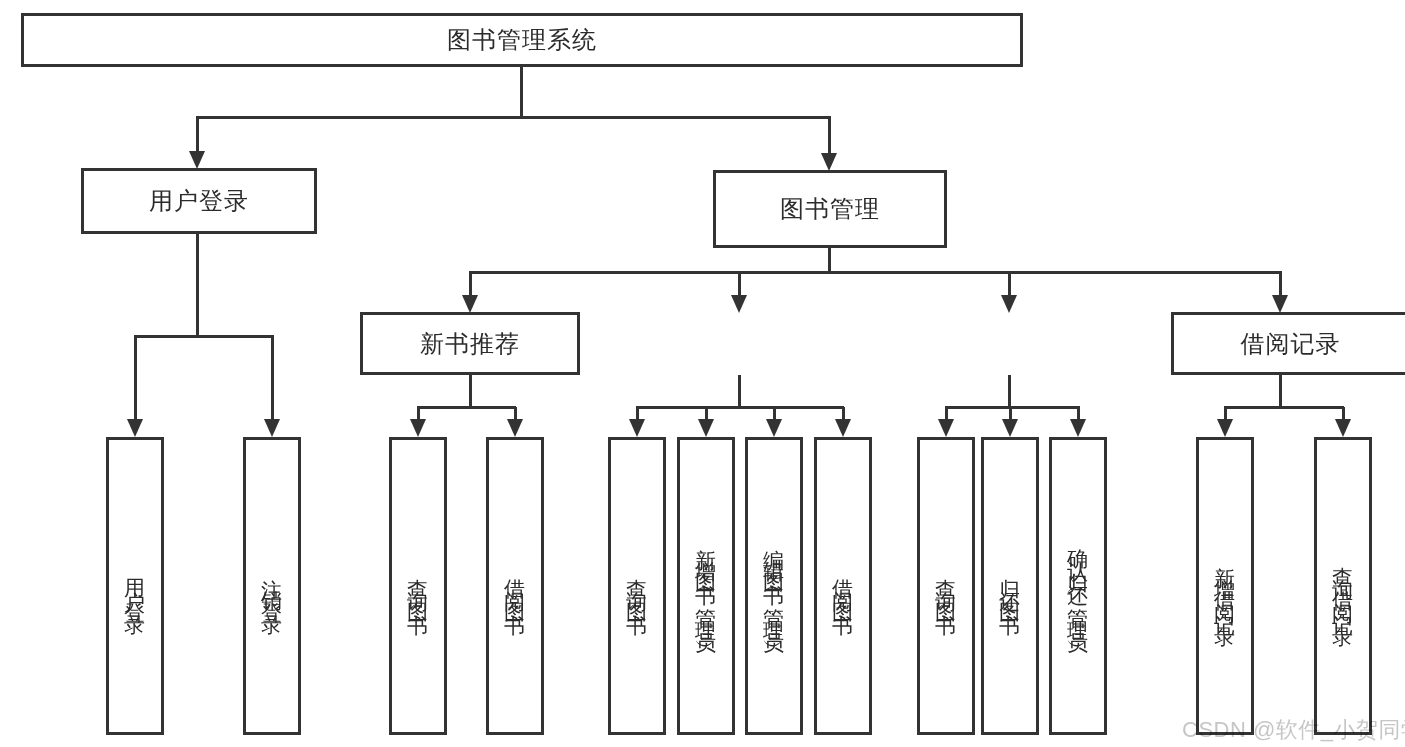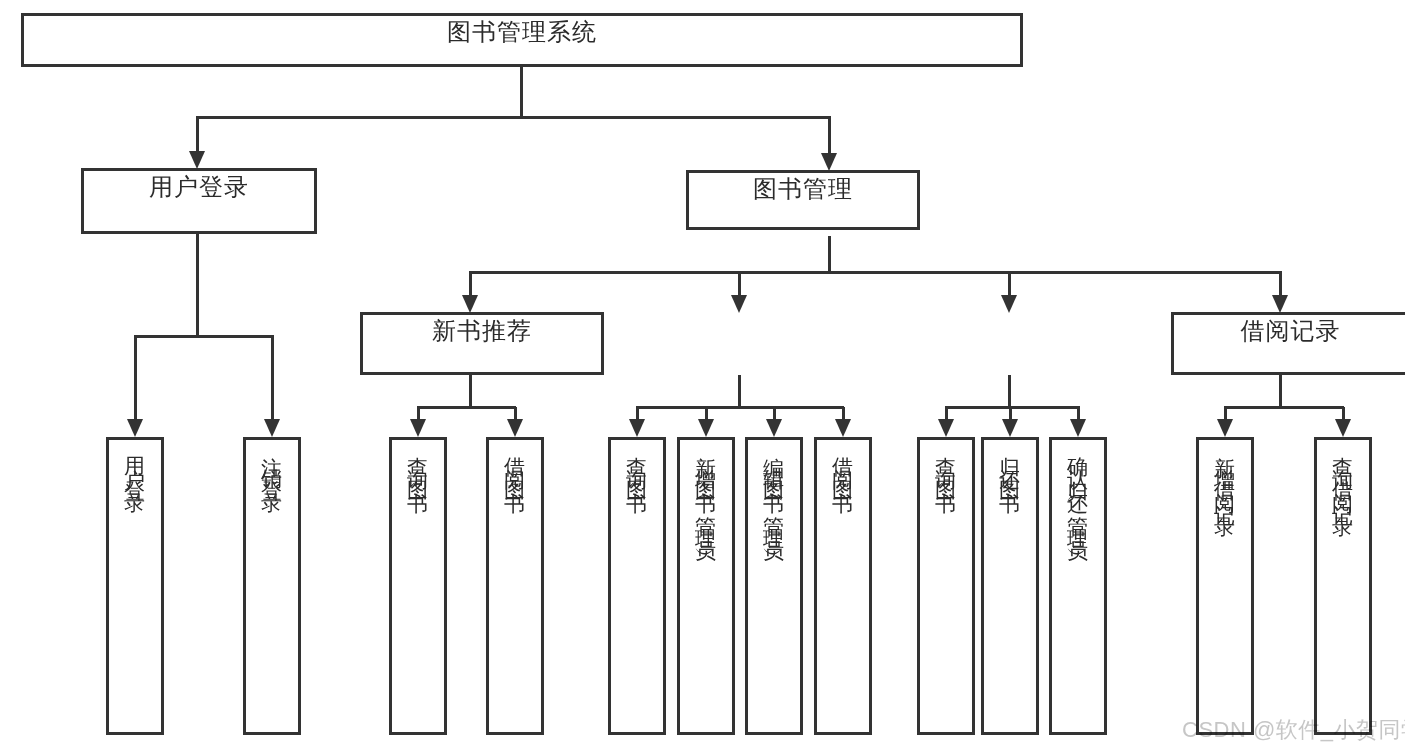--- a/index.html
+++ b/index.html
@@ -2,21 +2,21 @@
 <html><head>
 <meta charset="utf-8">
 <style>
   html,body{margin:0;padding:0;background:#ffffff;}
   .stage{
     position:relative;width:1405px;height:747px;background:#ffffff;
     font-family:"Liberation Sans","DejaVu Sans",sans-serif;overflow:hidden;
   }
   .box{
     position:absolute;box-sizing:border-box;border:3px solid #333333;background:#ffffff;
-    display:flex;align-items:flex-start;justify-content:center;color:#2b2b2b;z-index:2;
+    display:flex;align-items:center;justify-content:center;color:#2b2b2b;z-index:2;
   }
   .h-box{font-size:24px;letter-spacing:1px;white-space:nowrap;}
   .v-box .vtxt{
     writing-mode:vertical-rl;text-orientation:mixed;
     font-size:21px;letter-spacing:12px;line-height:1.1;white-space:nowrap;
   }
   .v{position:absolute;width:3px;background:#333333;z-index:1;}
   .h{position:absolute;height:3px;background:#333333;z-index:1;}
   .arrow{
     position:absolute;width:0;height:0;z-index:1;
@@ -33,25 +33,25 @@
 
 <div class="stage">
 
   <div class="box h-box" style="left:21px;top:13px;width:1002px;height:54px">
     <span>图书管理系统</span>
   </div>
 
   <div class="box h-box" style="left:81px;top:168px;width:236px;height:66px">
     <span>用户登录</span>
   </div>
-  <div class="box h-box" style="left:686px;top:170px;width:234px;height:60px">
+  <div class="box h-box" style="left:713px;top:170px;width:234px;height:78px">
     <span>图书管理</span>
   </div>
 
-  <div class="box h-box" style="left:360px;top:312px;width:244px;height:63px">
+  <div class="box h-box" style="left:360px;top:312px;width:220px;height:63px">
     <span>新书推荐</span>
   </div>
   <div class="box h-box" style="left:1171px;top:312px;width:239px;height:63px">
     <span>借阅记录</span>
   </div>
 
   <div class="box v-box" style="left:106px;top:437px;width:58px;height:298px">
     <span class="vtxt">用户登录</span>
   </div>
   <div class="box v-box" style="left:243px;top:437px;width:58px;height:298px">

